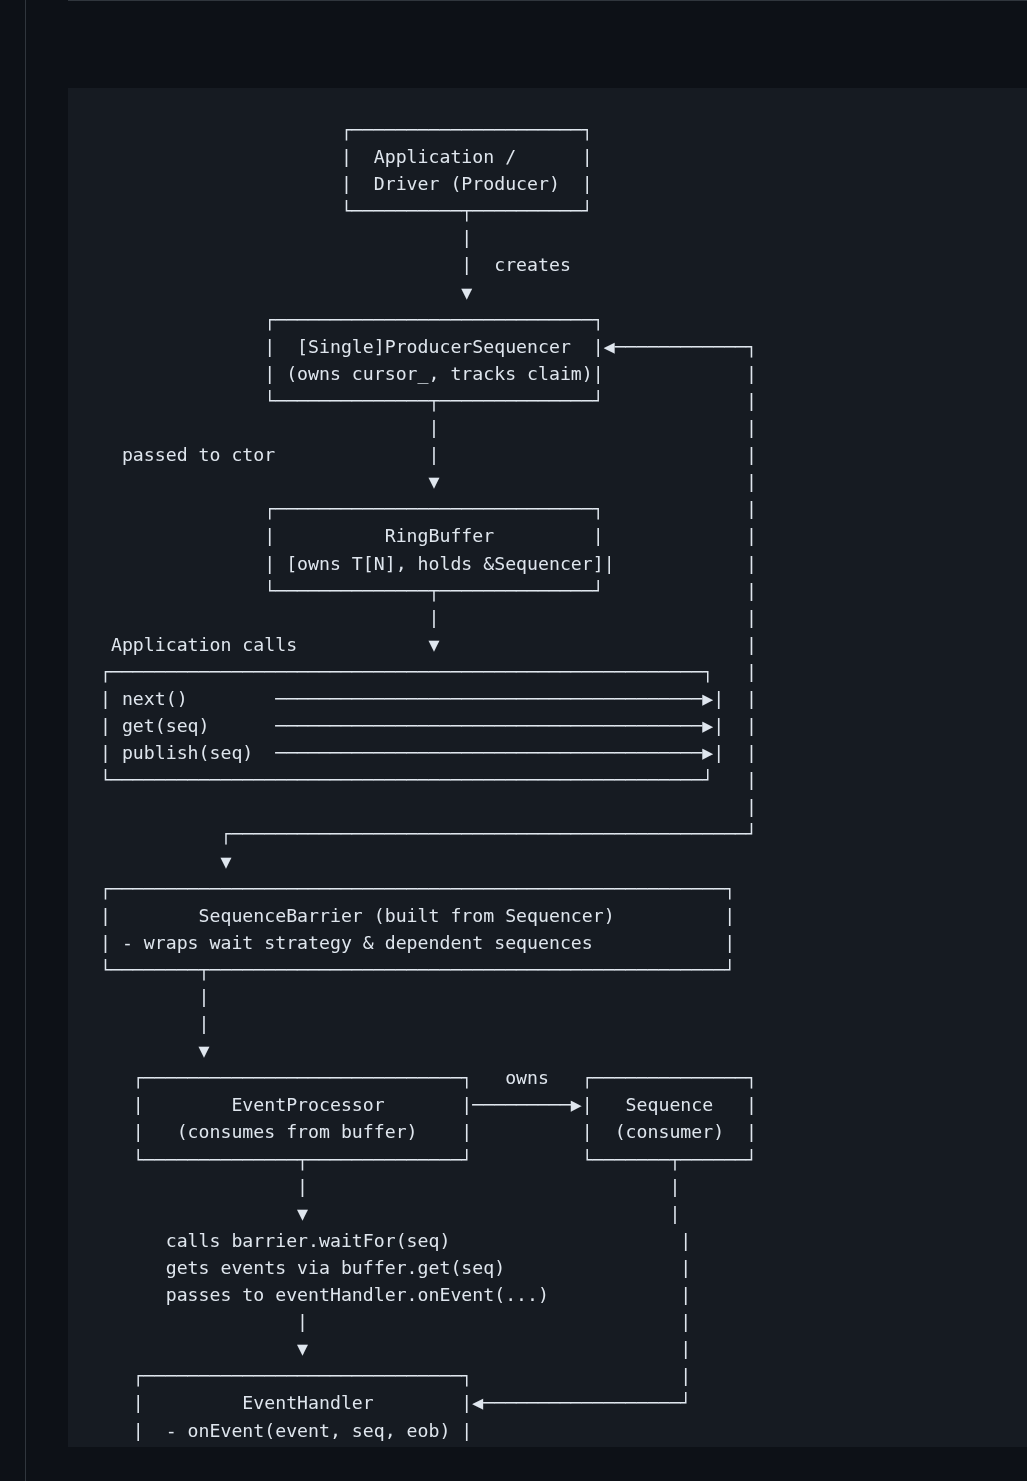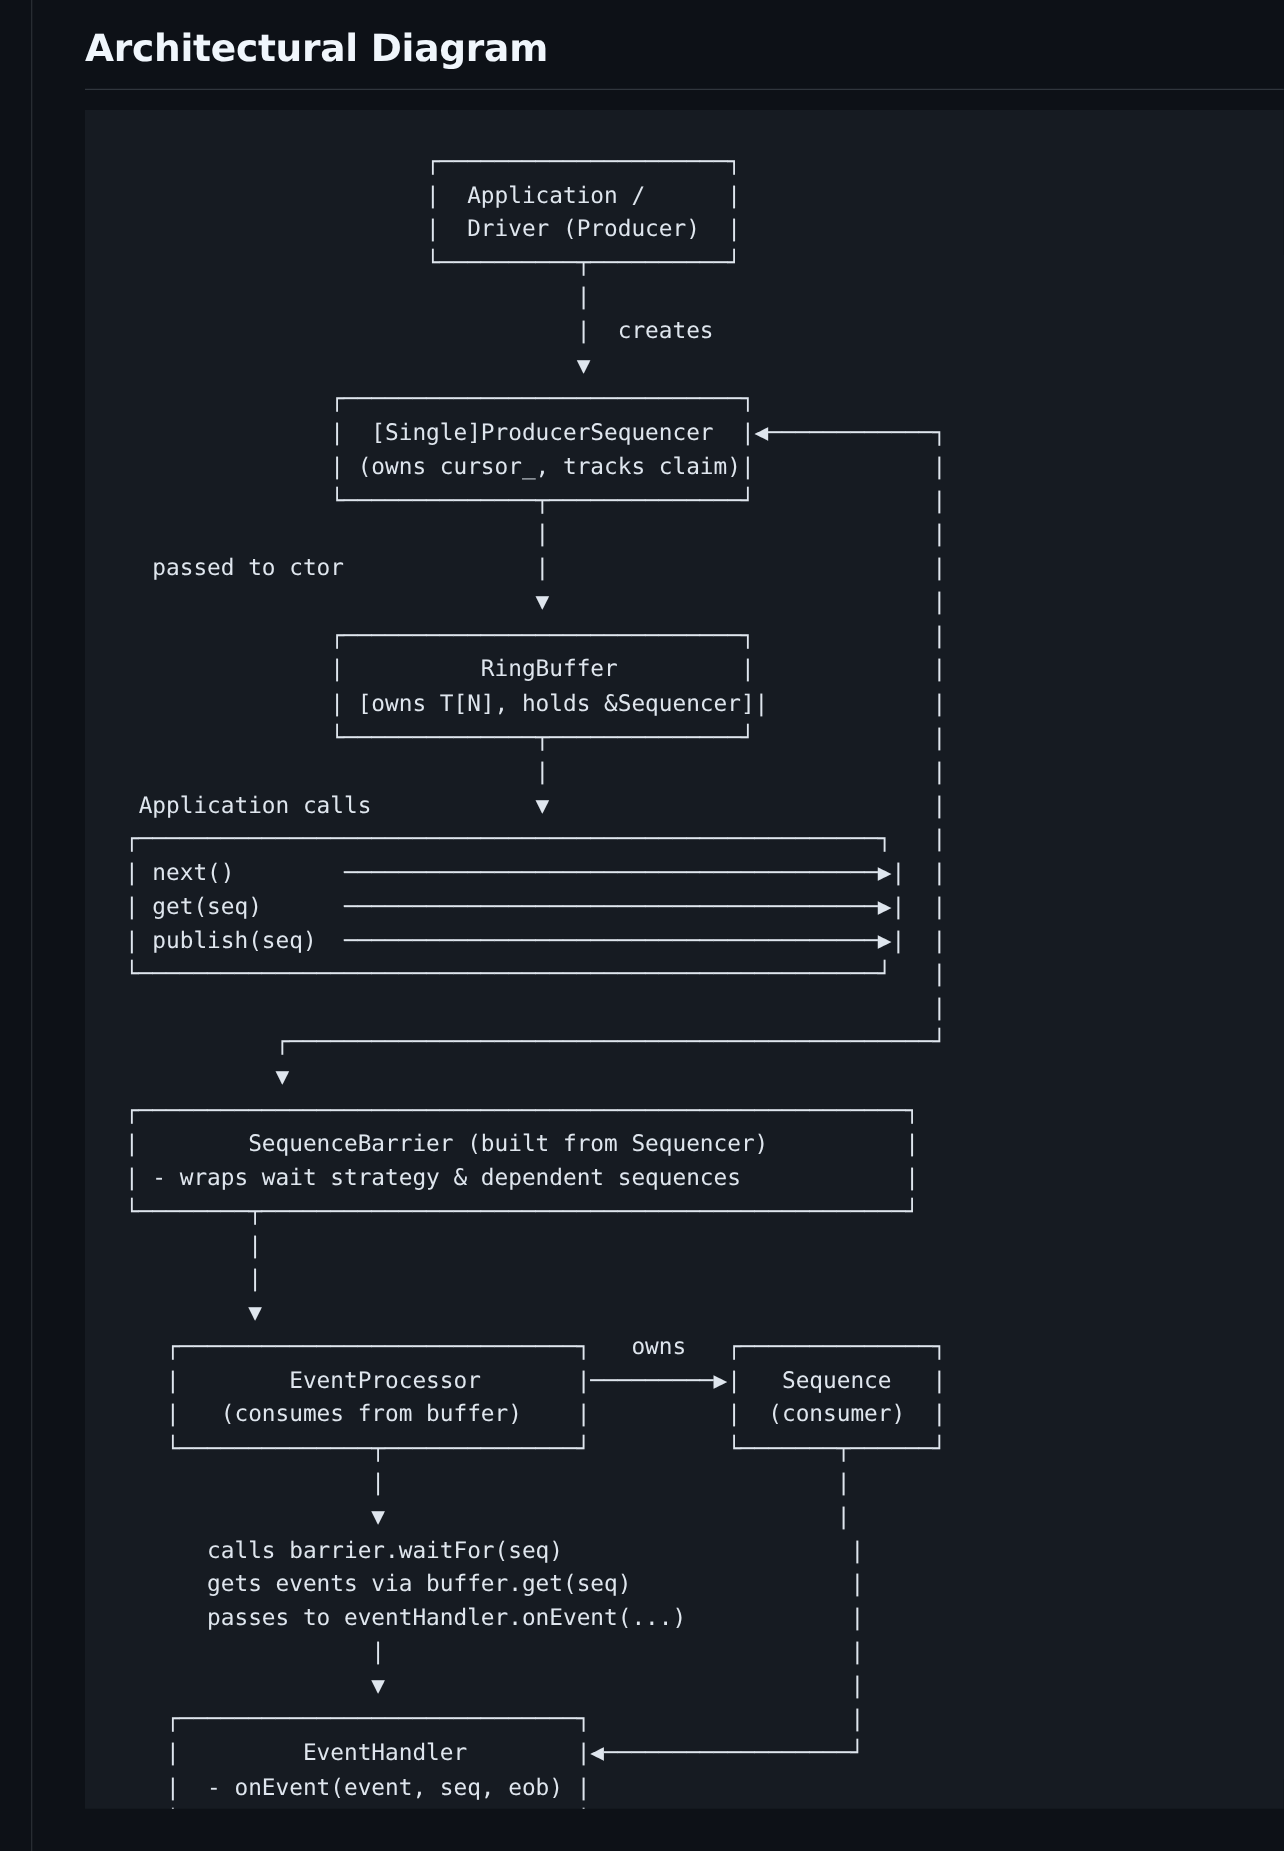--- a/index.html
+++ b/index.html
@@ -75,21 +75,20 @@
     tab-size: 4;
   }
 </style>
 </head>
 <body>
 
 <div class="left-rail"></div>
 
 <div class="page">
 
-  <h1 class="page-title">Architectural Diagram</h1>
 
   <div class="title-rule"></div>
 
   <div class="code-block">
     <pre class="ascii-diagram">                      ┌─────────────────────┐
                       |  Application /      |
                       |  Driver (Producer)  |
                       └──────────┬──────────┘
                                  |
                                  |  creates

